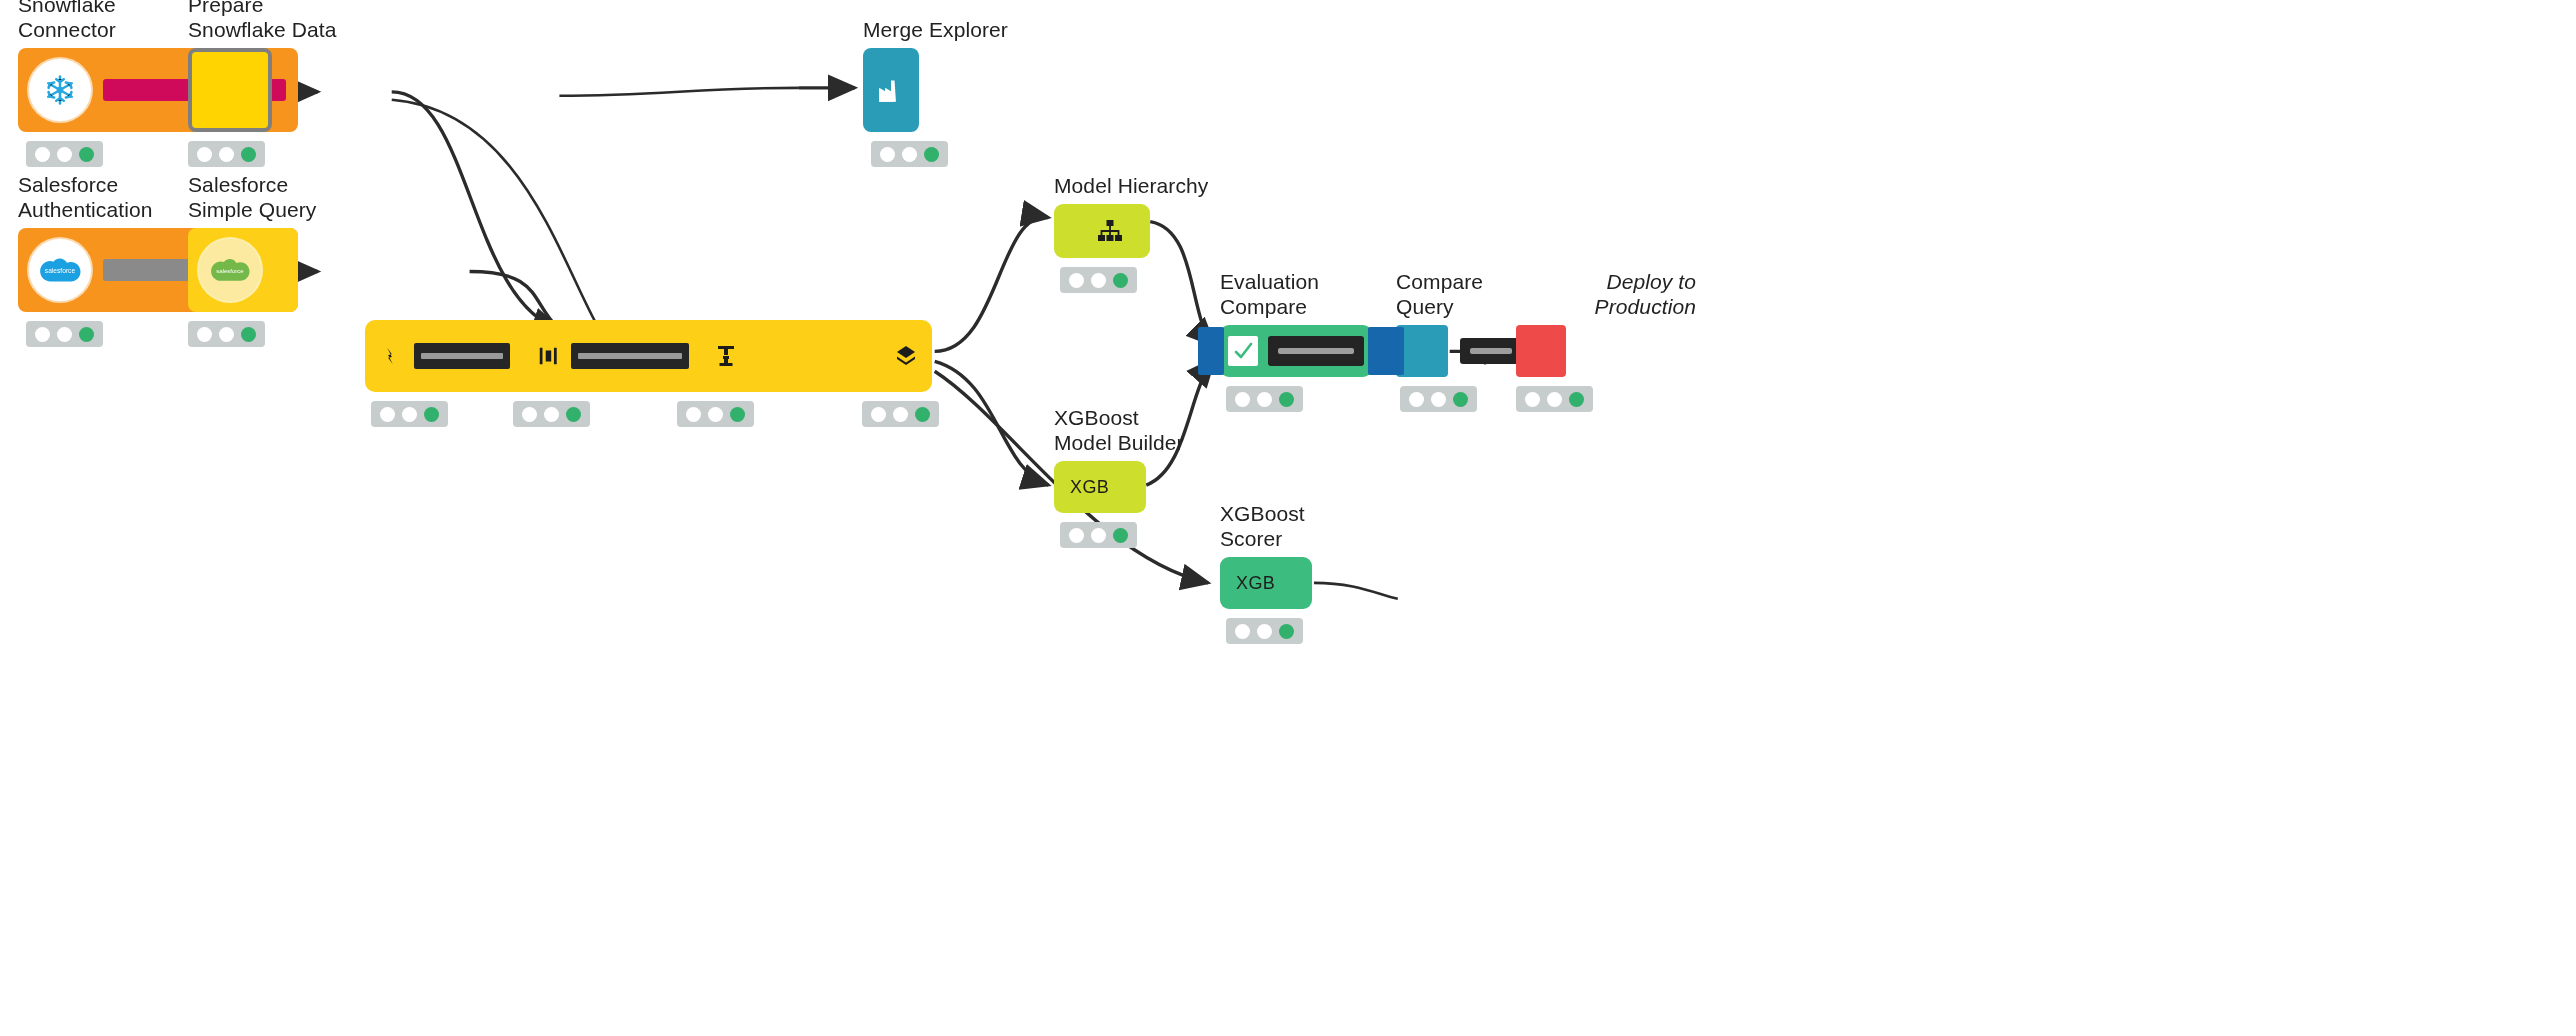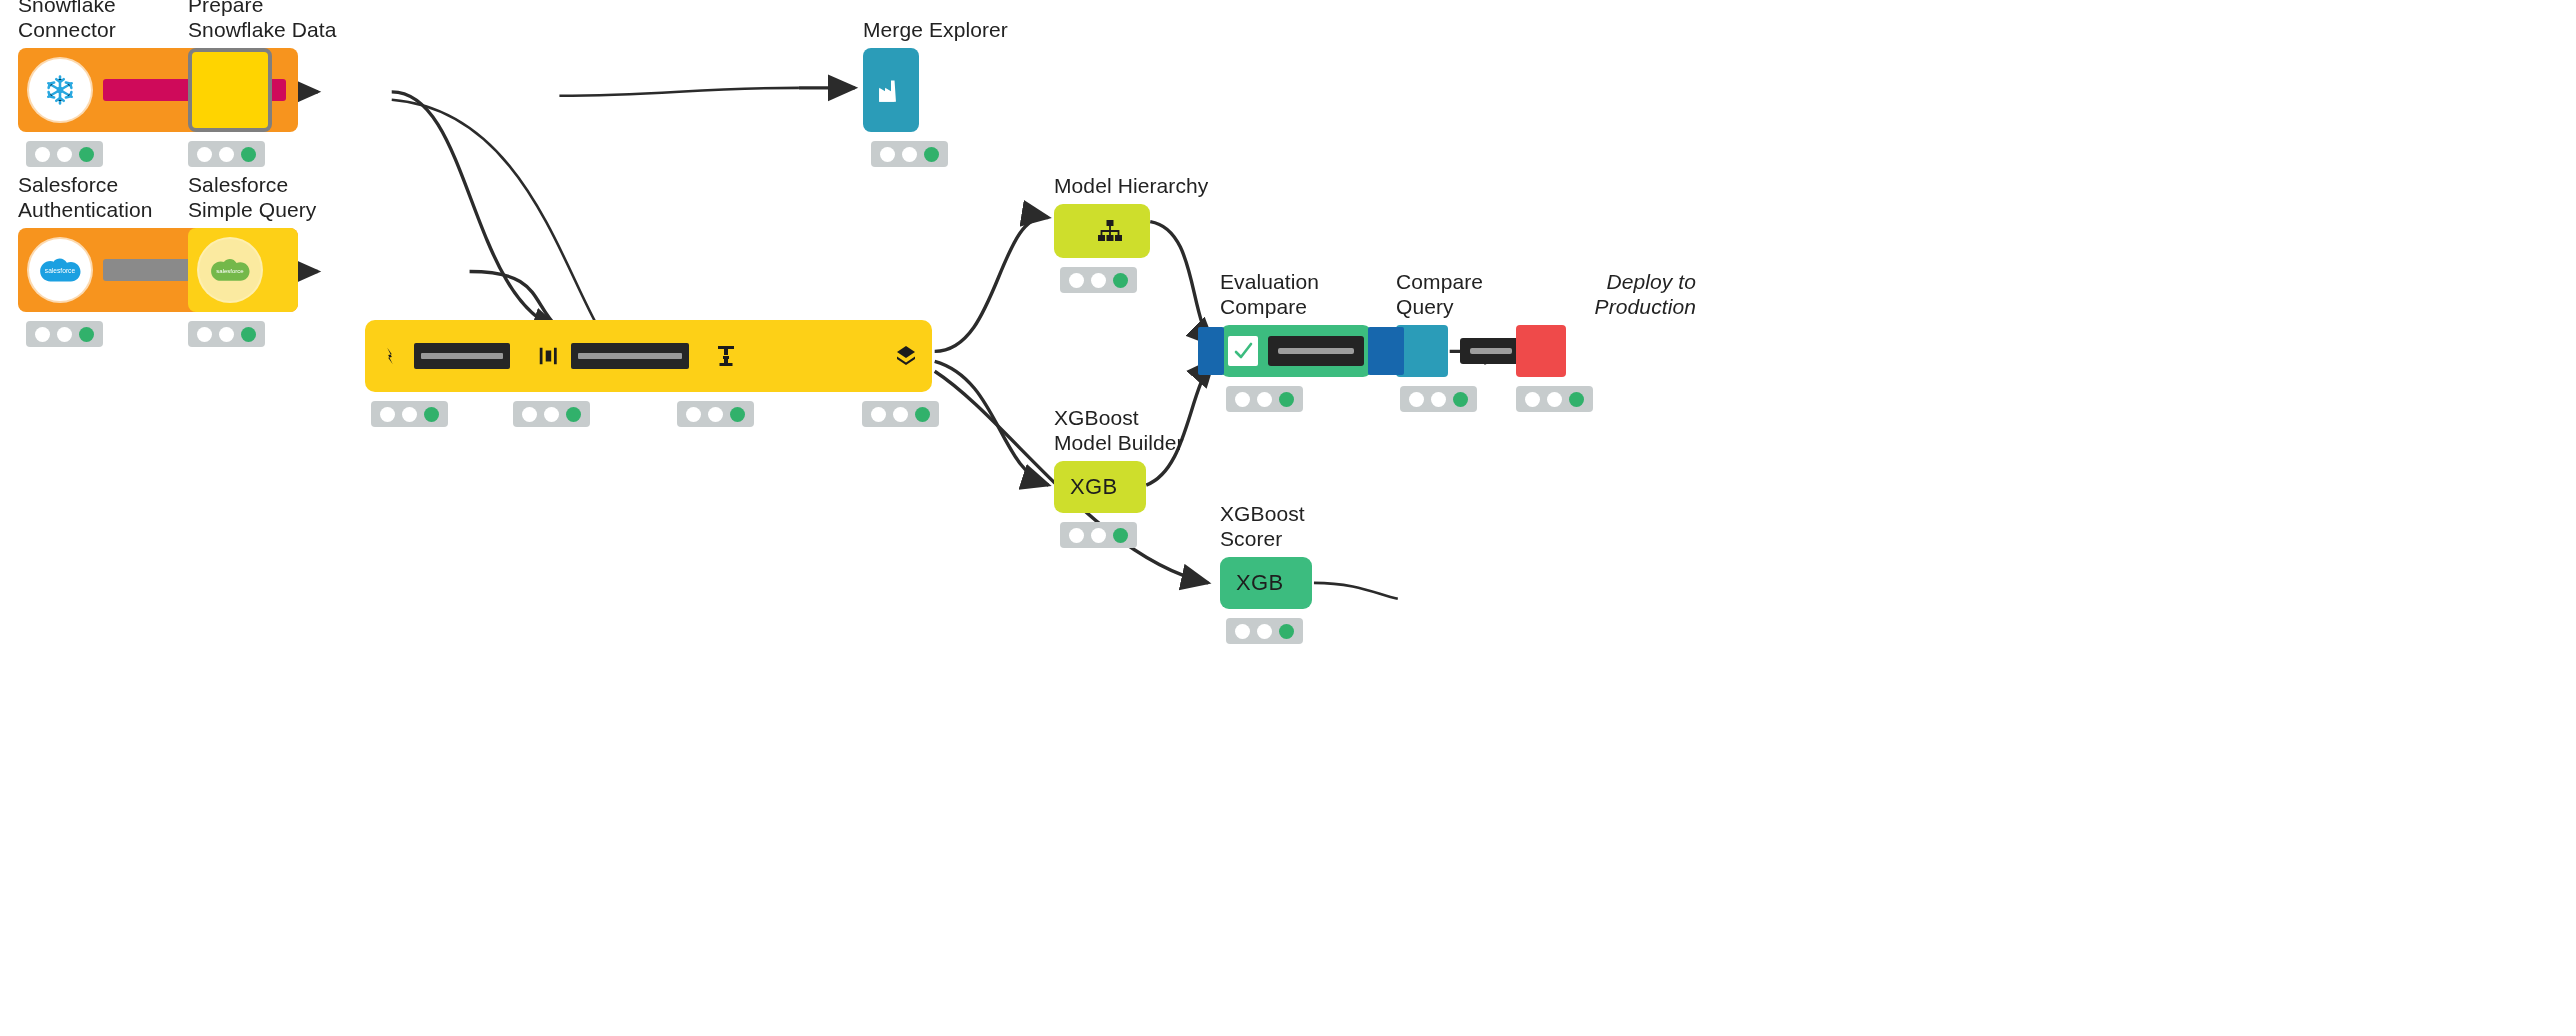--- a/index.html
+++ b/index.html
@@ -161,21 +161,21 @@
   .svg-ico { display:block; }
 
   
   .algo-node .node-body {
     border-radius: 9px;
     height: 84px;
     padding-left: 16px;
     align-items: center;
   }
   .algo-text {
-    font-size: 22px;
+    font-size: 18px;
     color: #1e1e1e;
     letter-spacing: 0.4px;
   }
 
   .arrowhead { fill: #2b2b2b; }
   .edge-line { stroke: #2b2b2b; stroke-width: 3.4; fill: none; }
   .edge-line.thin { stroke-width: 2.6; }
 
   .bar-dark {
     background: #242424;

